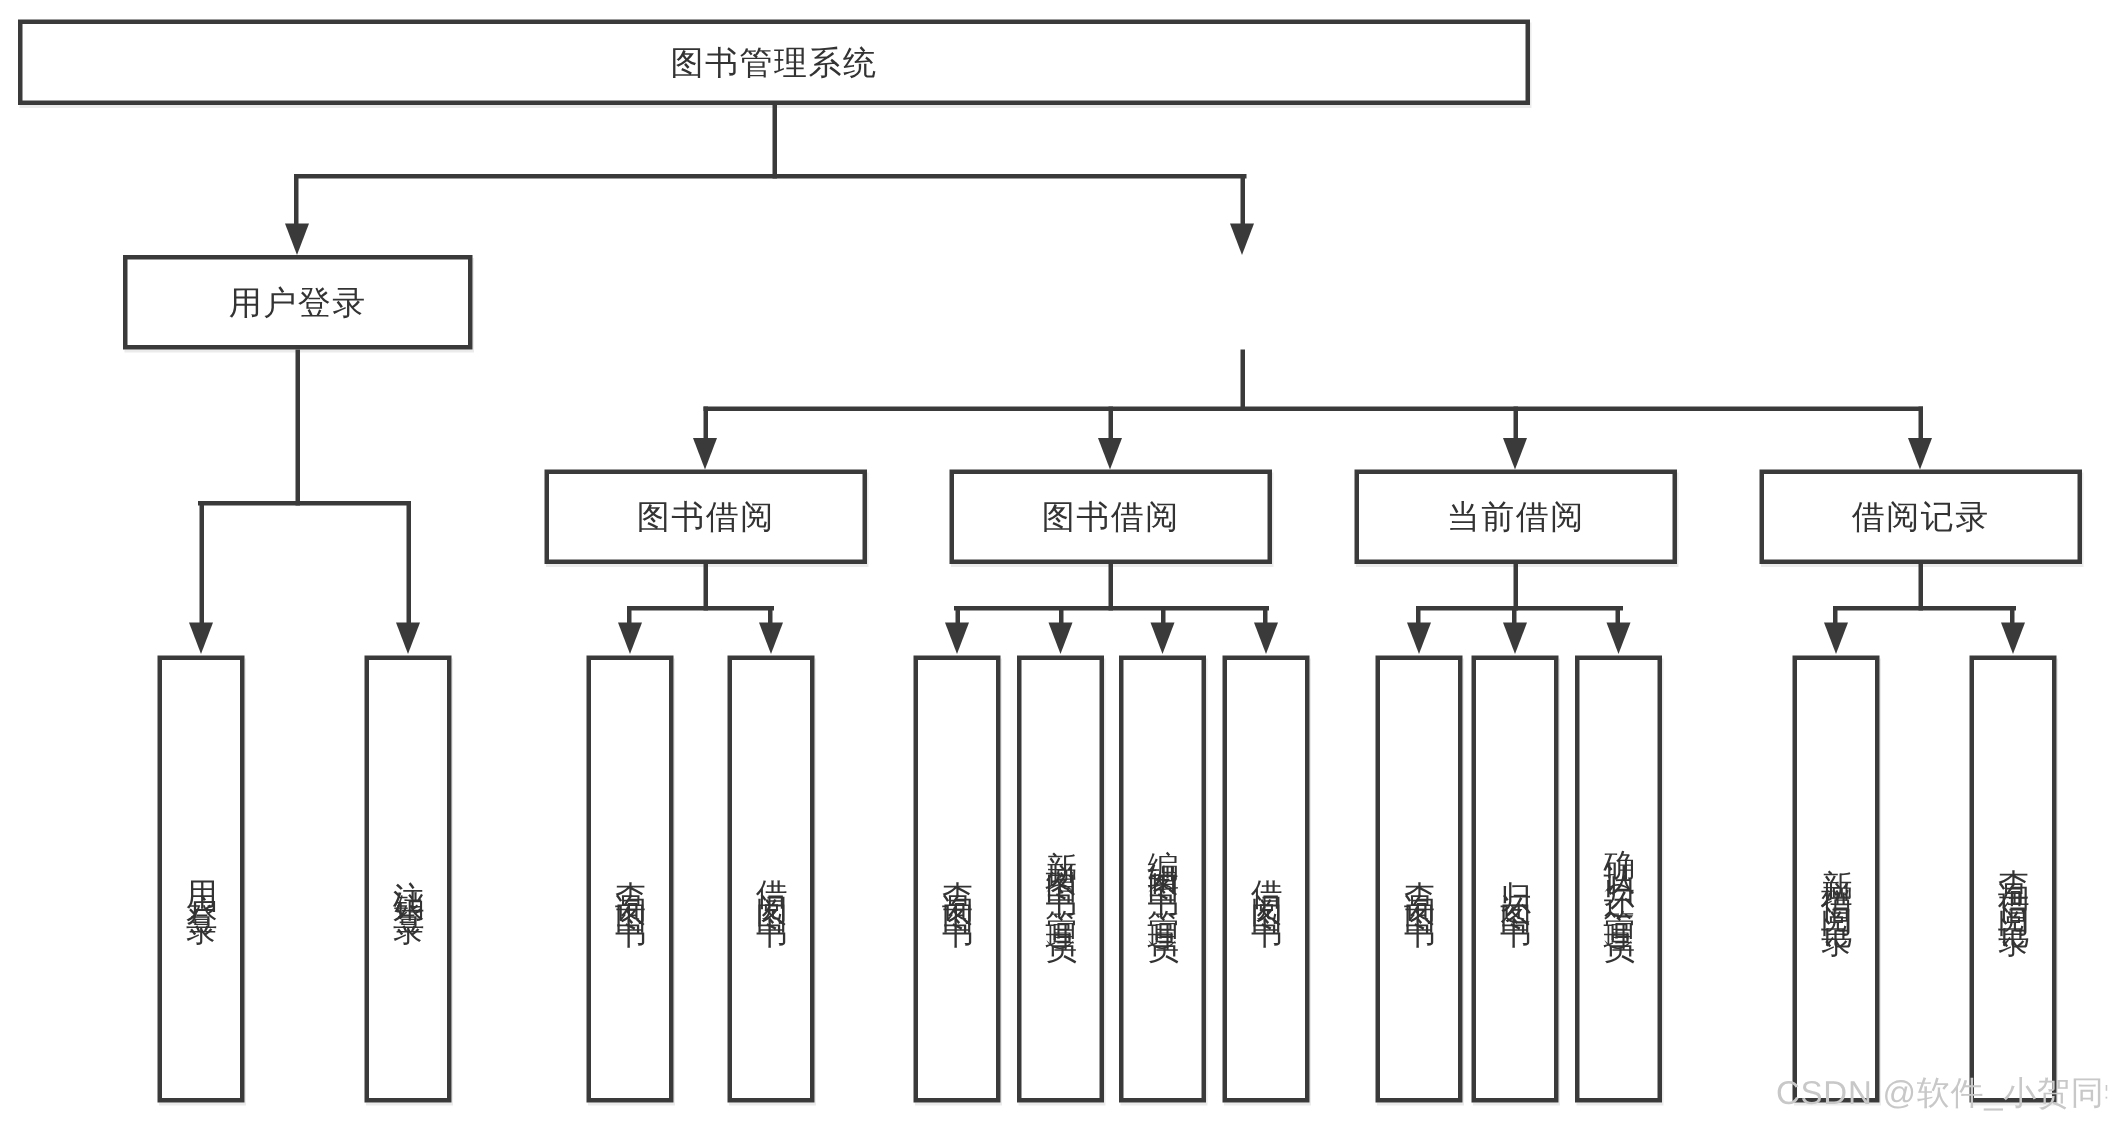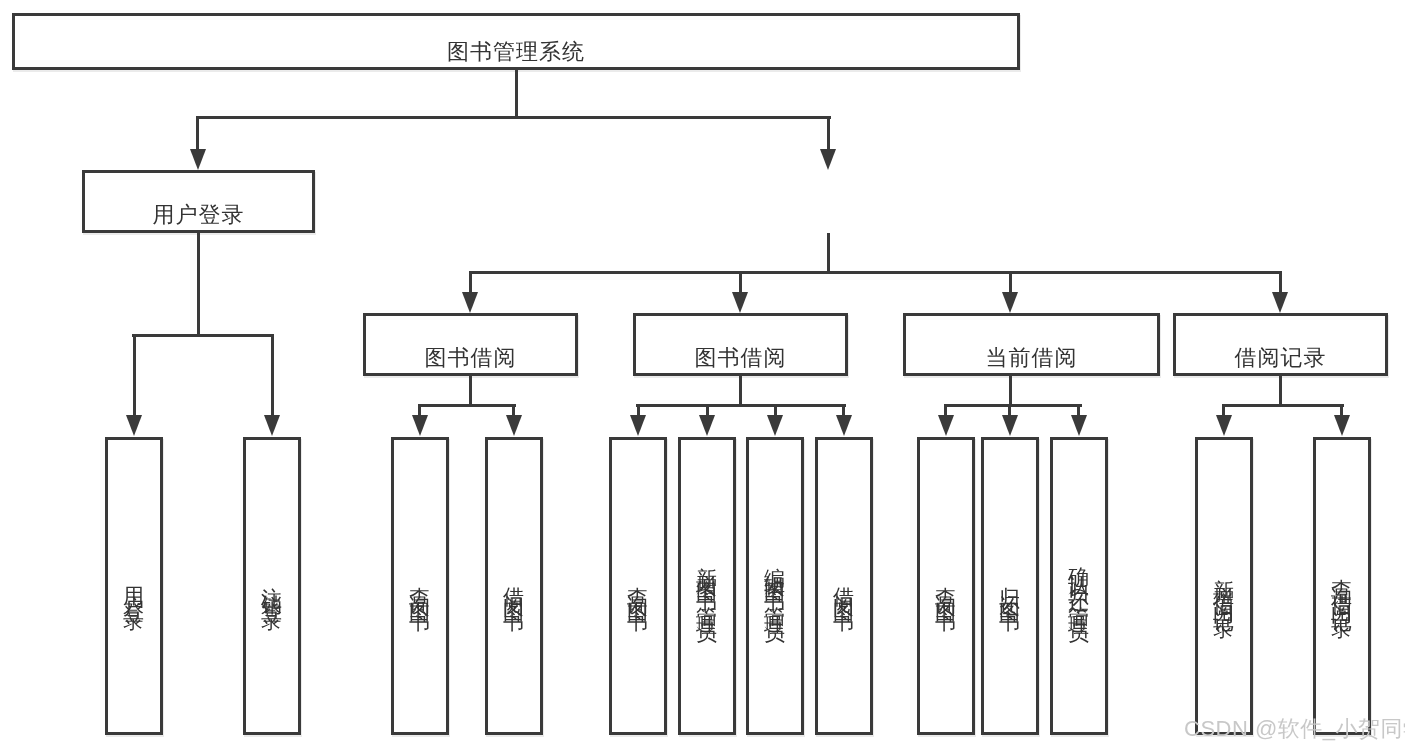--- a/index.html
+++ b/index.html
@@ -15,21 +15,21 @@
     background: #ffffff;
     overflow: hidden;
   }
   
   .hbox {
     position: absolute;
     box-sizing: border-box;
     border: 3px solid #3a3a3a;
     background: #ffffff;
     display: flex;
-    align-items: flex-end;
+    align-items: center;
     justify-content: center;
     font-size: 22px;
     color: #333333;
     letter-spacing: 1px;
     box-shadow: 1px 2px 0 rgba(0,0,0,0.08);
   }
   .vbox {
     position: absolute;
     box-sizing: border-box;
     width: 58px;
@@ -115,21 +115,21 @@
   <div class="arrow" style="left:1002px; top:292px;"></div>
   <div class="vline" style="left:1279px; top:271px; height:24px;"></div>
   <div class="arrow" style="left:1272px; top:292px;"></div>
 
   <div class="hbox" style="left:363px; top:313px; width:215px; height:63px;">
     <span>图书借阅</span>
   </div>
   <div class="hbox" style="left:633px; top:313px; width:215px; height:63px;">
     <span>图书借阅</span>
   </div>
-  <div class="hbox" style="left:903px; top:313px; width:257px; height:63px;">
+  <div class="hbox" style="left:903px; top:313px; width:215px; height:63px;">
     <span>当前借阅</span>
   </div>
   <div class="hbox" style="left:1173px; top:313px; width:215px; height:63px;">
     <span>借阅记录</span>
   </div>
 
   <div class="vline" style="left:469px; top:375px; height:32px;"></div>
   <div class="hline" style="left:418px; top:404px; width:98px;"></div>
   <div class="vline" style="left:418px; top:404px; height:14px;"></div>
   <div class="arrow" style="left:412px; top:415px;"></div>

